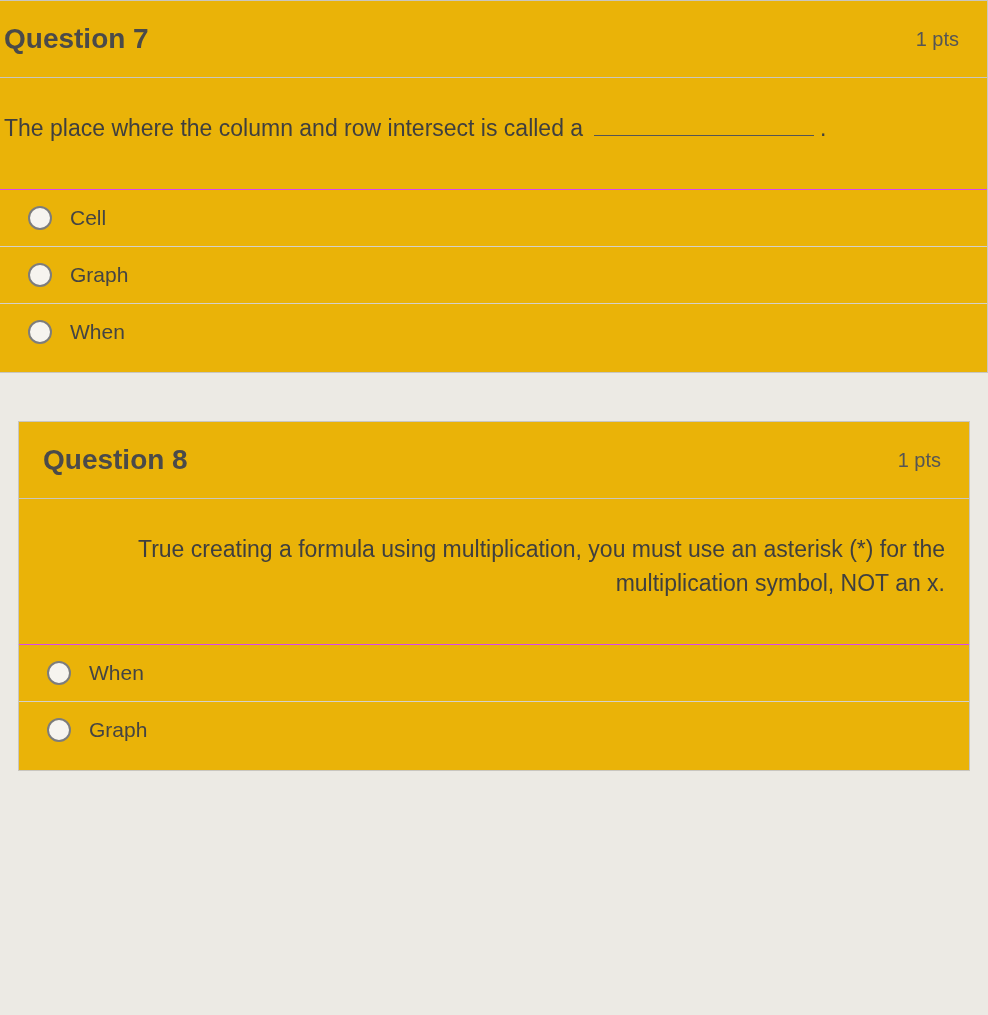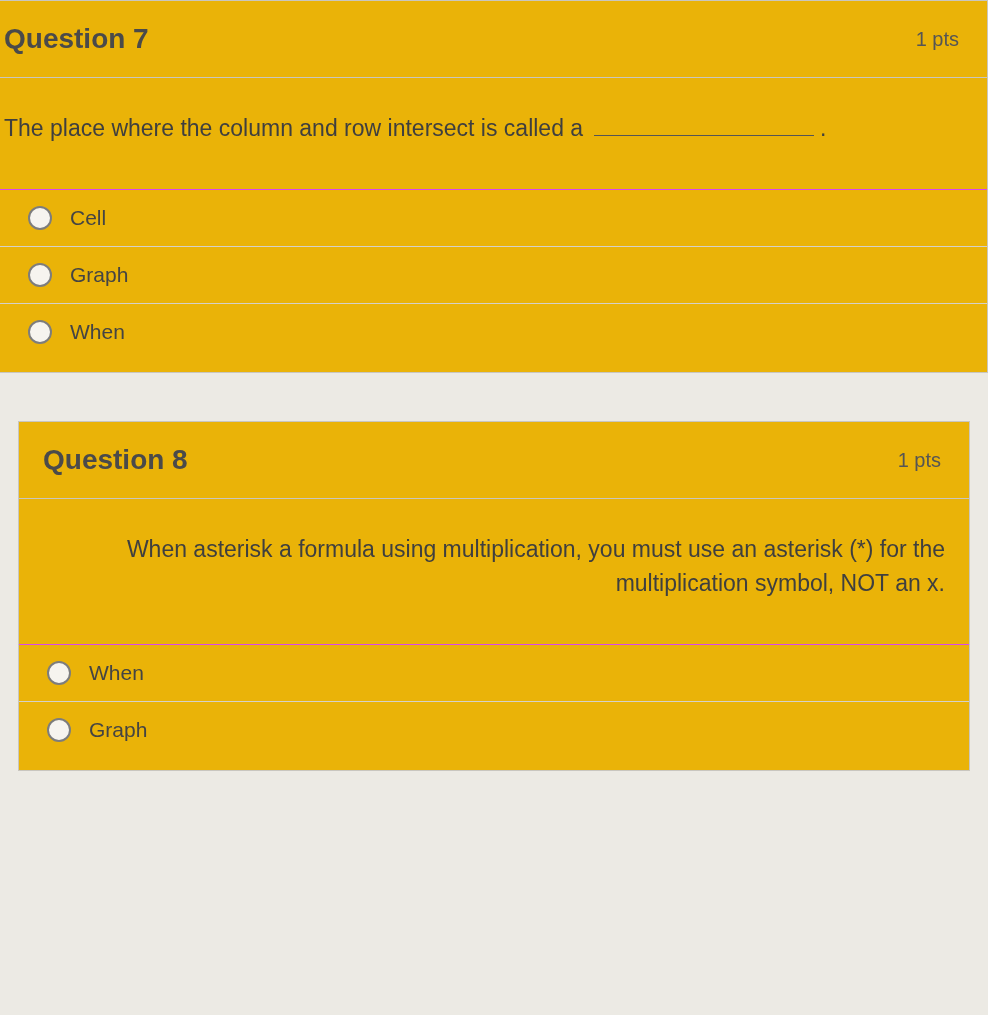--- a/index.html
+++ b/index.html
@@ -116,21 +116,21 @@
     </div>
   </div>
 </div>
 
 <div class="question-card card2">
   <div class="q-header">
     <div class="q-title">Question 8</div>
     <div class="q-pts">1 pts</div>
   </div>
   <div class="q-prompt">
-    <span>When asterisk a formula using multiplication, you must use an asterisk (*) for the multiplication symbol, NOT an x.</span>
+    <span>True creating a formula using multiplication, you must use an asterisk (*) for the multiplication symbol, NOT an x.</span>
   </div>
   <div class="options-block">
     <div class="option-row">
       <span class="radio"></span>
       <span>When</span>
     </div>
     <div class="option-row">
       <span class="radio"></span>
       <span>Graph</span>
     </div>

